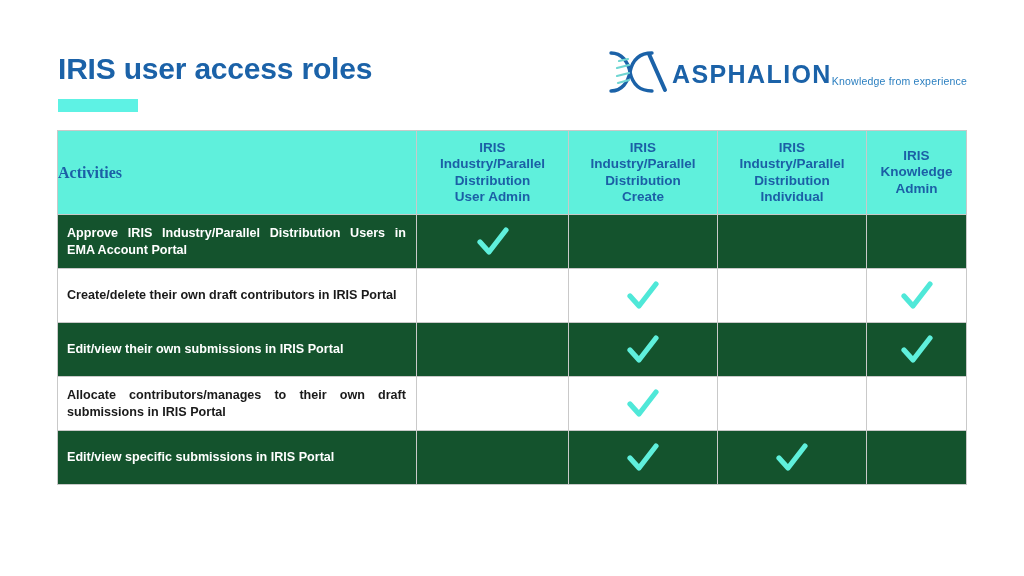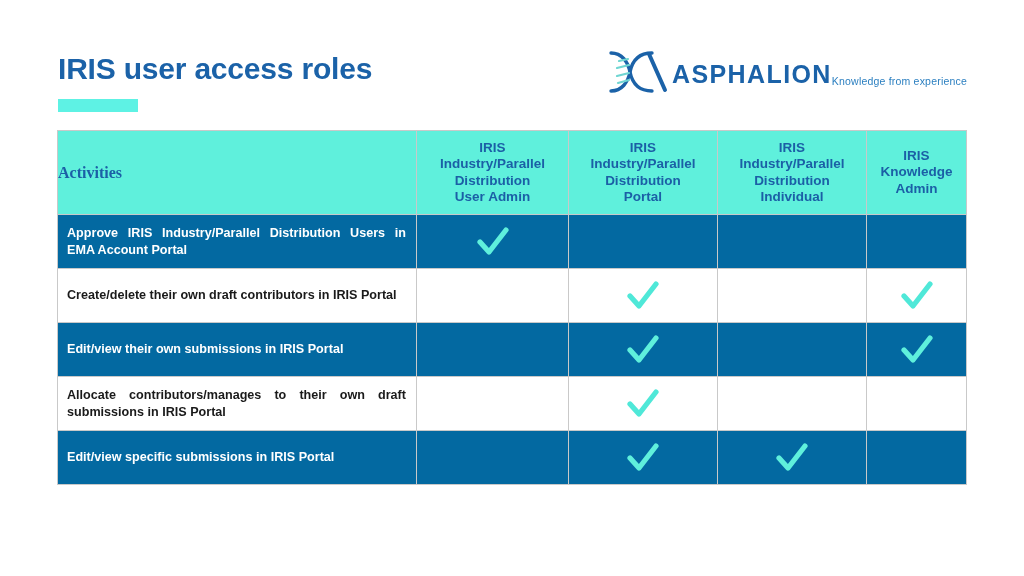--- a/index.html
+++ b/index.html
@@ -111,21 +111,21 @@
     vertical-align: middle;
     font-family: Liberation Serif, serif;
   }
   th.col-role {
     text-align: center;
   }
 
   
   tbody tr { height: 54px; }
   tbody tr.row-blue td {
-    background: #0369a1;
+    background: #14532d;
     color: #ffffff;
   }
   tbody tr.row-white td {
     background: #ffffff;
     color: #1a1a1a;
   }
   td.activity-cell {
     text-align: justify;
     text-align-last: left;
     font-size: 12.6px;
@@ -184,21 +184,21 @@
       <th class="col-role">
         <span>IRIS</span><br>
         <span>Industry/Parallel</span><br>
         <span>Distribution</span><br>
         <span>User Admin</span>
       </th>
       <th class="col-role">
         <span>IRIS</span><br>
         <span>Industry/Parallel</span><br>
         <span>Distribution</span><br>
-        <span>Portal</span>
+        <span>Create</span>
       </th>
       <th class="col-role">
         <span>IRIS</span><br>
         <span>Industry/Parallel</span><br>
         <span>Distribution</span><br>
         <span>Individual</span>
       </th>
       <th class="col-role">
         <span>IRIS</span><br>
         <span>Knowledge</span><br>

